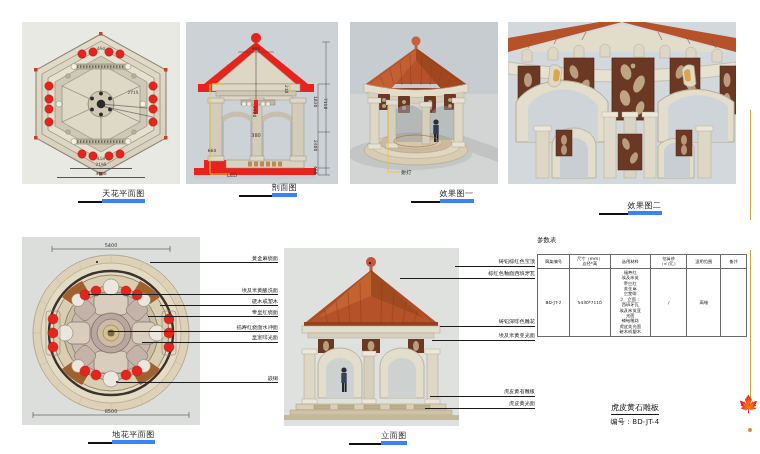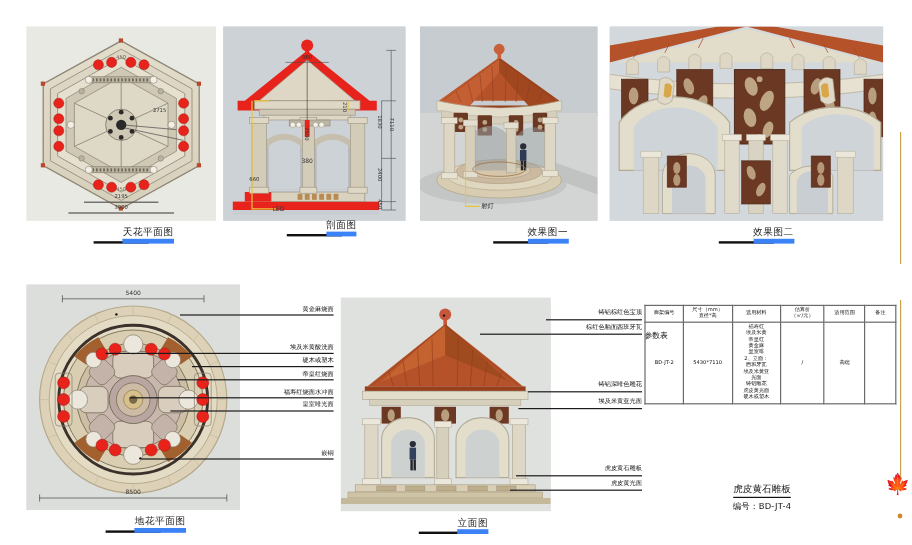--- a/index.html
+++ b/index.html
@@ -39,21 +39,21 @@
   .floorbg { position: absolute; inset: 0; background: #dcdedc; }
 
   
   .annot { position: absolute; font-size: 5.2px; color: #111; white-space: nowrap;
            line-height: 7px; }
   .annot.r { text-align: right; }
   .leader { position: absolute; height: 1px; background: #1b1b1b; }
   .dot { position: absolute; width: 2px; height: 2px; border-radius: 50%; background: #111; }
 
   
-  .tbl-title { position: absolute; font-size: 6.5px; color: #111; margin-top: 40px; }
+  .tbl-title { position: absolute; font-size: 6.5px; color: #111; }
   table.params { position: absolute; border-collapse: collapse; font-size: 4.3px; color: #111; }
   table.params th, table.params td {
     border: .6px solid #6a6a6a; padding: 1px 1px; text-align: center;
     vertical-align: middle; line-height: 5.4px; font-weight: normal;
   }
   table.params th { font-size: 4.3px; }
   td.mat { text-align: left; padding-left: 2px; line-height: 5.2px; }
 
   
   .btitle { position: absolute; text-align: center; font-size: 8px; color: #111; }
@@ -492,21 +492,21 @@
         </g>
         <g fill="#cdb894" opacity=".75">
           <ellipse cx="56" cy="118" rx="3" ry="5"></ellipse>
             <ellipse cx="56" cy="128" rx="3" ry="5"></ellipse>
           <ellipse cx="176" cy="118" rx="3" ry="5"></ellipse>
             <ellipse cx="176" cy="128" rx="3" ry="5"></ellipse>
         </g>
       </svg>
     </div>
   </div>
-  <div class="caption" style="left:508px; top:188px; width:228px;font-family:Liberation Serif, serif;">
+  <div class="caption" style="left:508px; top:200px; width:228px;font-family:Liberation Serif, serif;">
     <u>效果图二</u>
     <span class="dbl"></span>
   </div>
 
   <div class="panel" style="left:22px; top:237px; width:178px; height:188px;">
     <div class="img-box floorbg">
       <svg width="178" height="188" viewBox="0 0 178 188">
         <rect x="0" y="0" width="178" height="188" fill="#dcdedc"></rect>
 
         <circle cx="89" cy="96" r="78" fill="#ddd2b8" stroke="#b5a98c" stroke-width="1"></circle>

